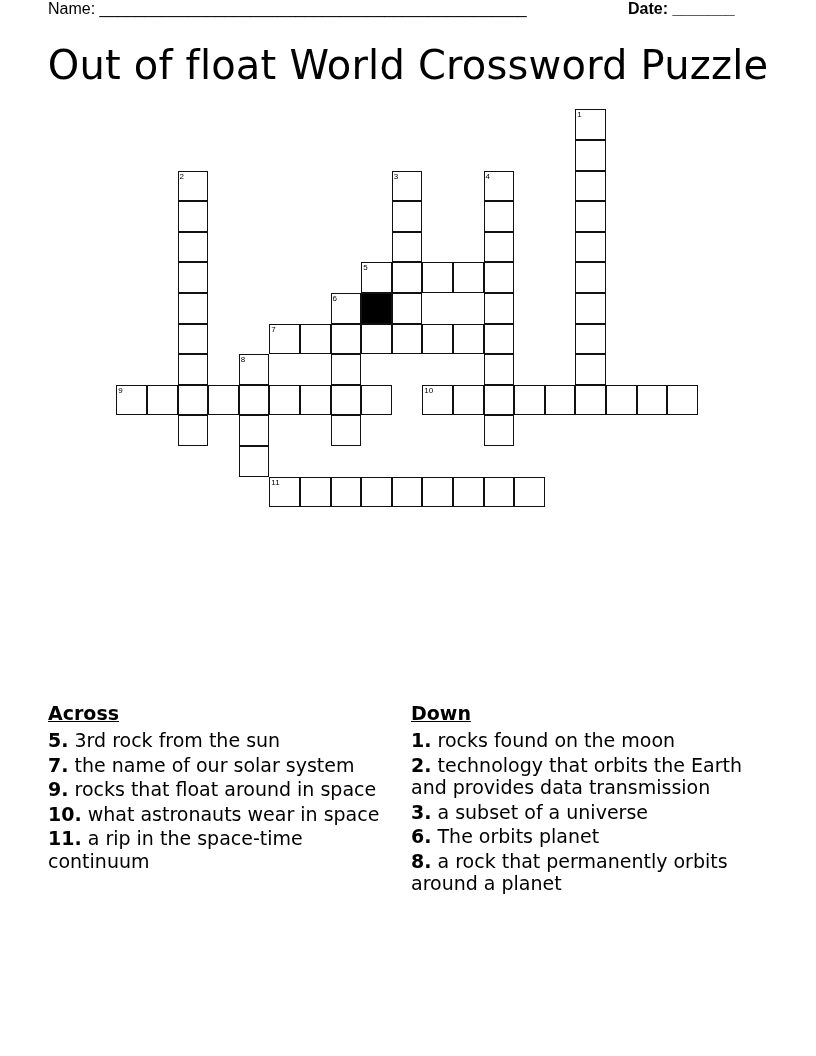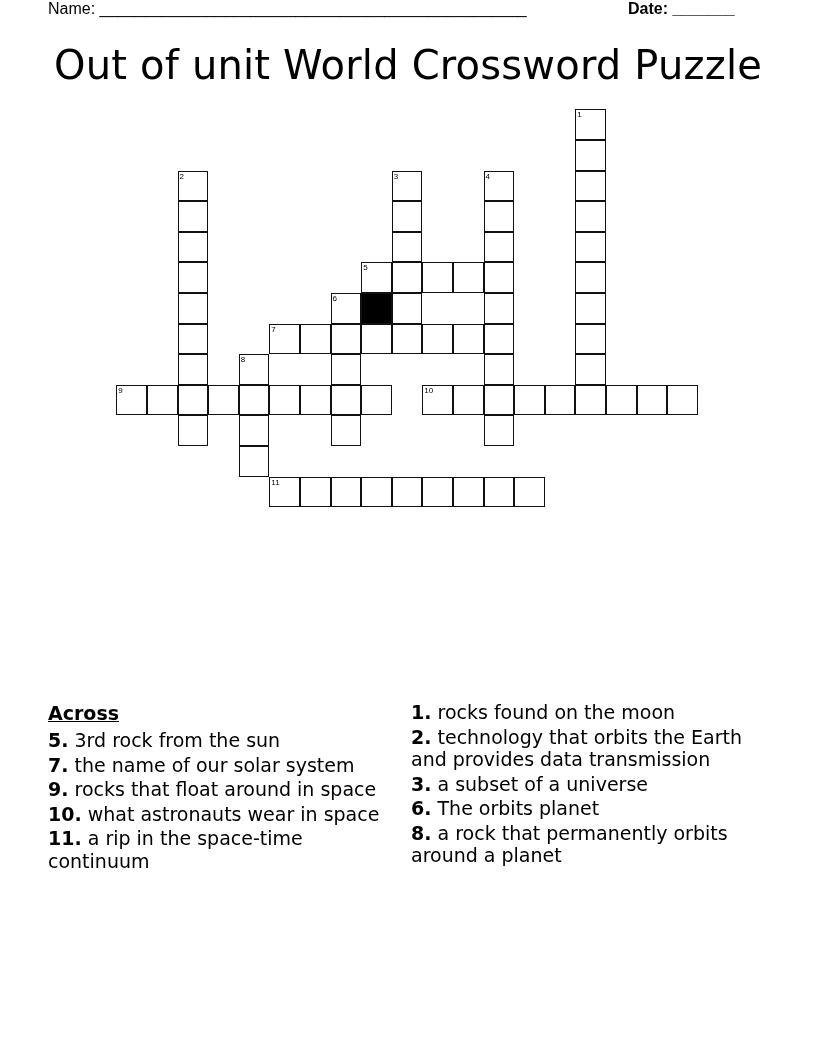--- a/index.html
+++ b/index.html
@@ -20,21 +20,21 @@
   .clue .cn { font-weight: bold; }
 </style>
 </head>
 <body>
 
 <div class="header-line">
   <span class="name">Name: ________________________________________________</span>
   <span class="date">Date: _______</span>
 </div>
 
-<div class="title">Out of unit World Crossword Puzzle</div>
+<div class="title">Out of float World Crossword Puzzle</div>
 
 <div class="grid" id="grid">
     <div class="cell" style="left: 576px; top: 110px;">
       <span class="num">1</span>
     </div>
     <div class="cell" style="left: 576px; top: 140.6px;"></div>
     <div class="cell" style="left: 576px; top: 171.2px;"></div>
     <div class="cell" style="left: 576px; top: 201.8px;"></div>
     <div class="cell" style="left: 576px; top: 232.4px;"></div>
     <div class="cell" style="left: 576px; top: 263px;"></div>
@@ -131,18 +131,19 @@
 <div class="clues across">
   <h3>Across</h3>
   <div class="clue"><span class="cn">5.</span><span> 3rd rock from the sun</span></div>
   <div class="clue"><span class="cn">7.</span><span> the name of our solar system</span></div>
   <div class="clue"><span class="cn">9.</span><span> rocks that float around in space</span></div>
   <div class="clue"><span class="cn">10.</span><span> what astronauts wear in space</span></div>
   <div class="clue"><span class="cn">11.</span><span> a rip in the space-time continuum</span></div>
 </div>
 
 <div class="clues down">
+  <h3>Down</h3>
   <div class="clue"><span class="cn">1.</span><span> rocks found on the moon</span></div>
   <div class="clue"><span class="cn">2.</span><span> technology that orbits the Earth and provides data transmission</span></div>
   <div class="clue"><span class="cn">3.</span><span> a subset of a universe</span></div>
   <div class="clue"><span class="cn">6.</span><span> The orbits planet</span></div>
   <div class="clue"><span class="cn">8.</span><span> a rock that permanently orbits around a planet</span></div>
 </div>
 
 </body></html>

